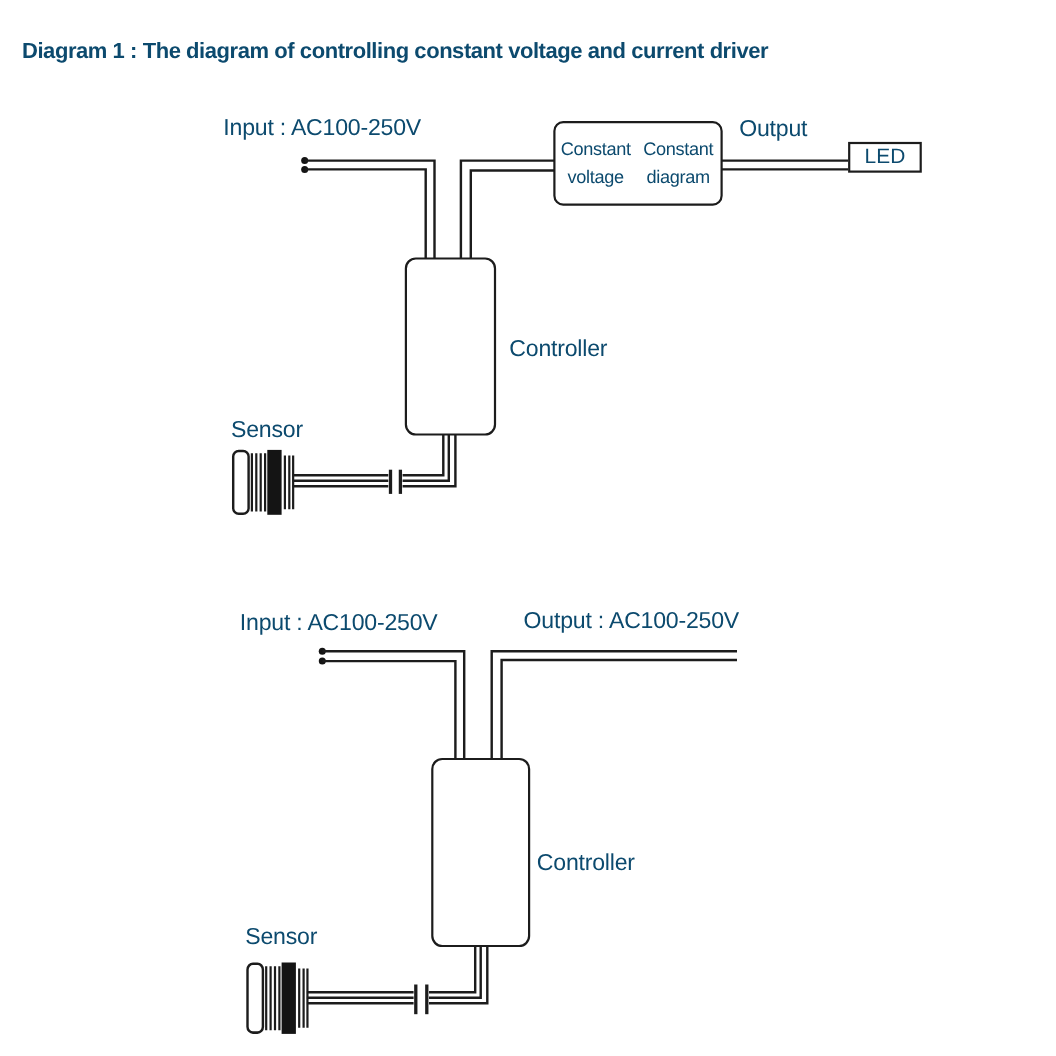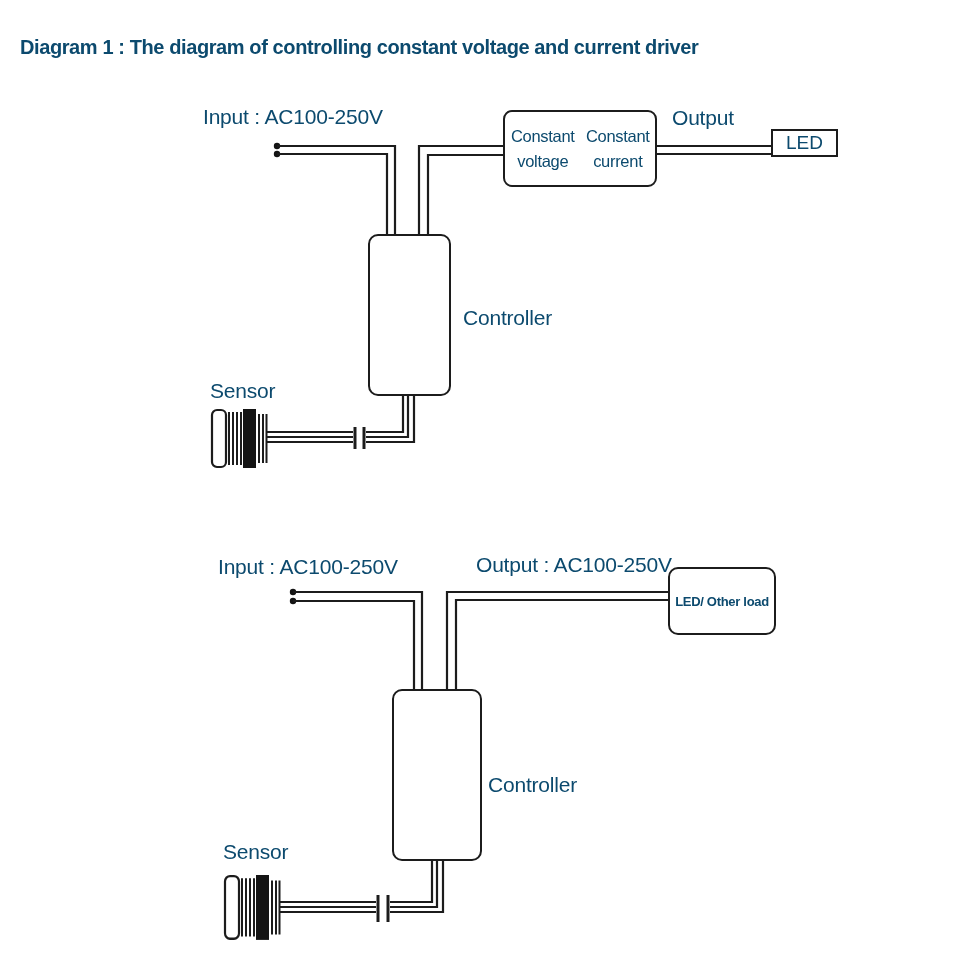--- a/index.html
+++ b/index.html
@@ -94,41 +94,38 @@
   </svg>
 
   <div class="title" style="left:20px;top:36px;">Diagram 1 : The diagram of controlling constant voltage and current driver</div>
 
   <div class="label" style="left:203px;top:105px;">Input : AC100-250V</div>
 
   <div class="label" style="left:672px;top:106px;text-align:right;">Output</div>
 
   <div class="box driver-box">
     <div>Constant voltage</div>
-    <div>Constant current</div>
+    <div>Constant diagram</div>
   </div>
 
   <div class="box led-box">
     <span>LED</span>
   </div>
 
   <div class="box controller1-box"></div>
 
   <div class="label" style="left:463px;top:306px;">Controller</div>
 
   <div class="label" style="left:210px;top:379px;">Sensor</div>
 
 
   <div class="label" style="left:218px;top:555px;">Input : AC100-250V</div>
 
   <div class="label" style="left:476px;top:553px;">Output : AC100-250V</div>
 
-  <div class="box load-box">
-    <span>LED/ Other load</span>
-  </div>
 
   <div class="box controller2-box"></div>
 
   <div class="label" style="left:488px;top:773px;">Controller</div>
 
   <div class="label" style="left:223px;top:840px;">Sensor</div>
 
 </div>
 
 </body></html>

